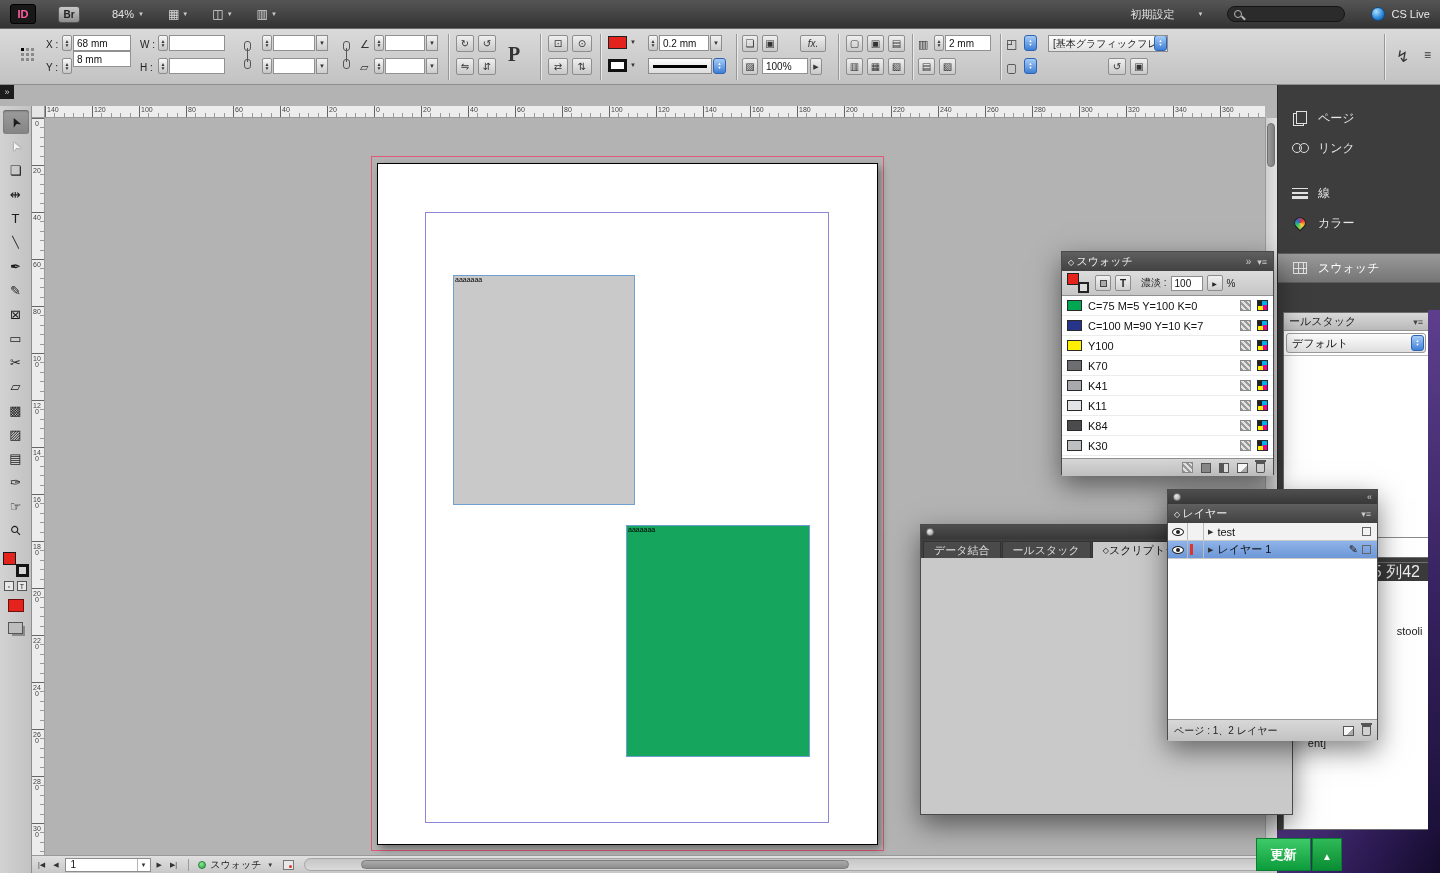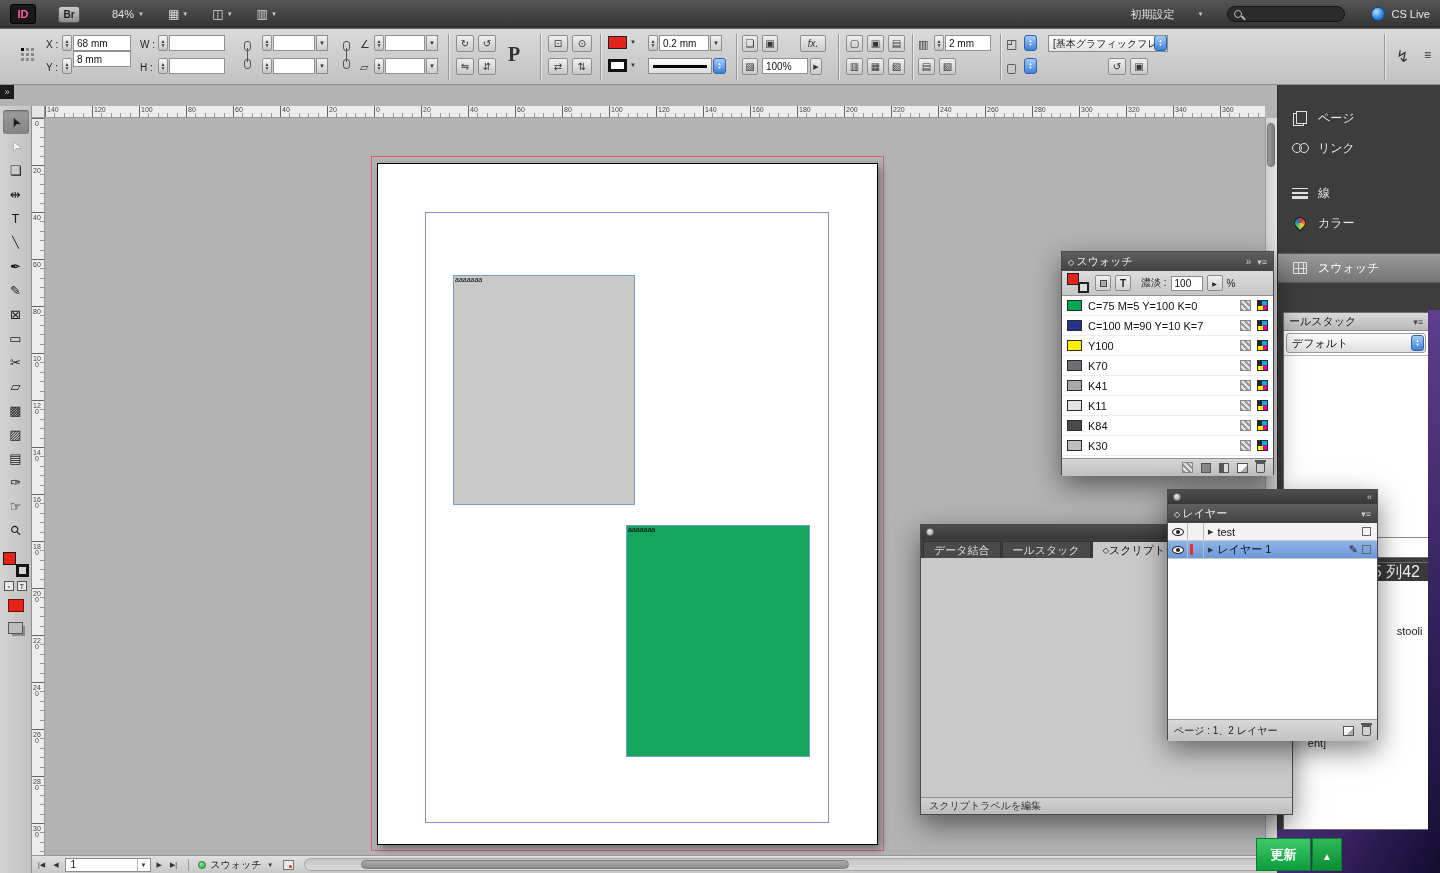--- a/index.html
+++ b/index.html
@@ -729,18 +729,15 @@
   <div class="panel scpanel" data-name="script-label-panel">
     <div class="pgrip" data-name="script-panel-grip">
         <span class="grip-dot" data-name="close-panel-icon"></span>
       </div>
     <div class="sc-tabs" id="scTabs" data-name="script-panel-tabs">
         <span class="sc-tab" data-name="script-panel-tab">データ結合</span>
         <span class="sc-tab" data-name="script-panel-tab">ールスタック</span>
         <span class="sc-tab active" data-name="script-panel-tab">スクリプトラベル</span>
       </div>
     <div class="sc-content" data-name="script-label-input"></div>
-    <div class="sc-footer" data-name="script-panel-footer">
-      <span data-name="script-footer-text">スクリプトラベルを編集</span>
-    </div>
   </div>
 
 </div>
 
 </body></html>

